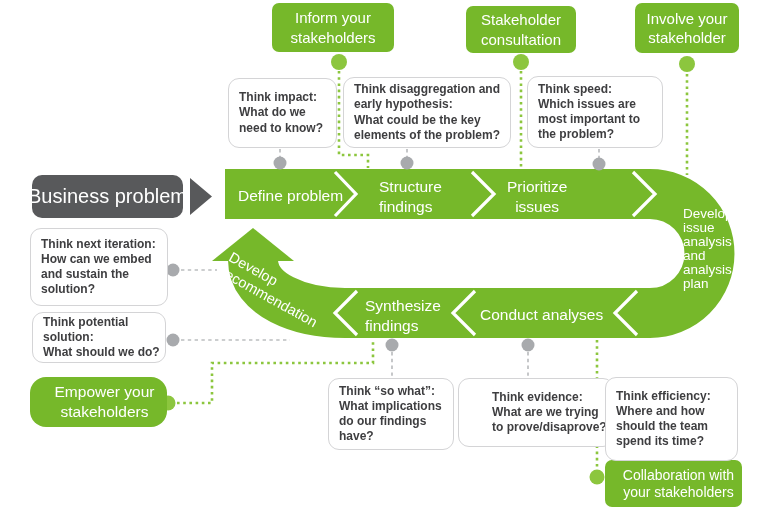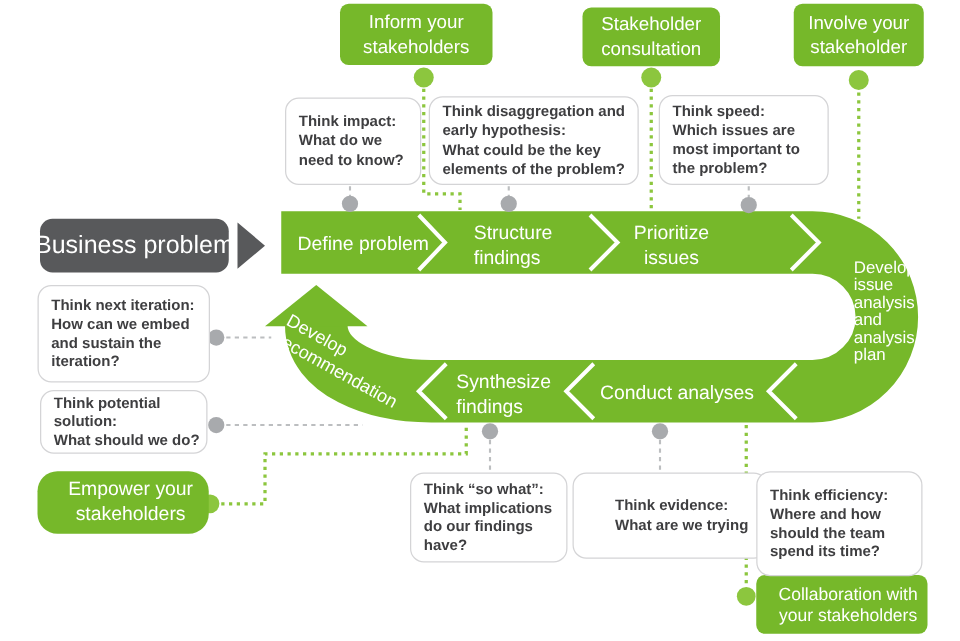--- a/index.html
+++ b/index.html
@@ -148,36 +148,37 @@
   <div class="think-box" style="left:527px;top:76px;width:136px;height:72px;">
     <span>Think speed:</span>
     <span>Which issues are</span>
     <span>most important to</span>
     <span>the problem?</span>
   </div>
   <div class="think-box" style="left:30px;top:228px;width:138px;height:78px;">
     <span>Think next iteration:</span>
     <span>How can we embed</span>
     <span>and sustain the</span>
-    <span>iteration?</span>
+    <span>solution?</span>
   </div>
   <div class="think-box" style="left:32px;top:312px;width:134px;height:51px;">
     <span>Think potential</span>
     <span>solution:</span>
     <span>What should we do?</span>
   </div>
   <div class="think-box" style="left:328px;top:378px;width:126px;height:72px;">
     <span>Think “so what”:</span>
     <span>What implications</span>
     <span>do our findings</span>
     <span>have?</span>
   </div>
   <div class="think-box" style="left:458px;top:378px;width:156px;height:69px;padding-left:33px;">
     <span>Think evidence:</span>
     <span>What are we trying</span>
+    <span>to prove/disaprove?</span>
   </div>
   <div class="think-box" style="left:605px;top:377px;width:133px;height:84px;">
     <span>Think efficiency:</span>
     <span>Where and how</span>
     <span>should the team</span>
     <span>spend its time?</span>
   </div>
 
   <div class="band-label" style="left:238px;top:186px;">
     <span>Define problem</span>

